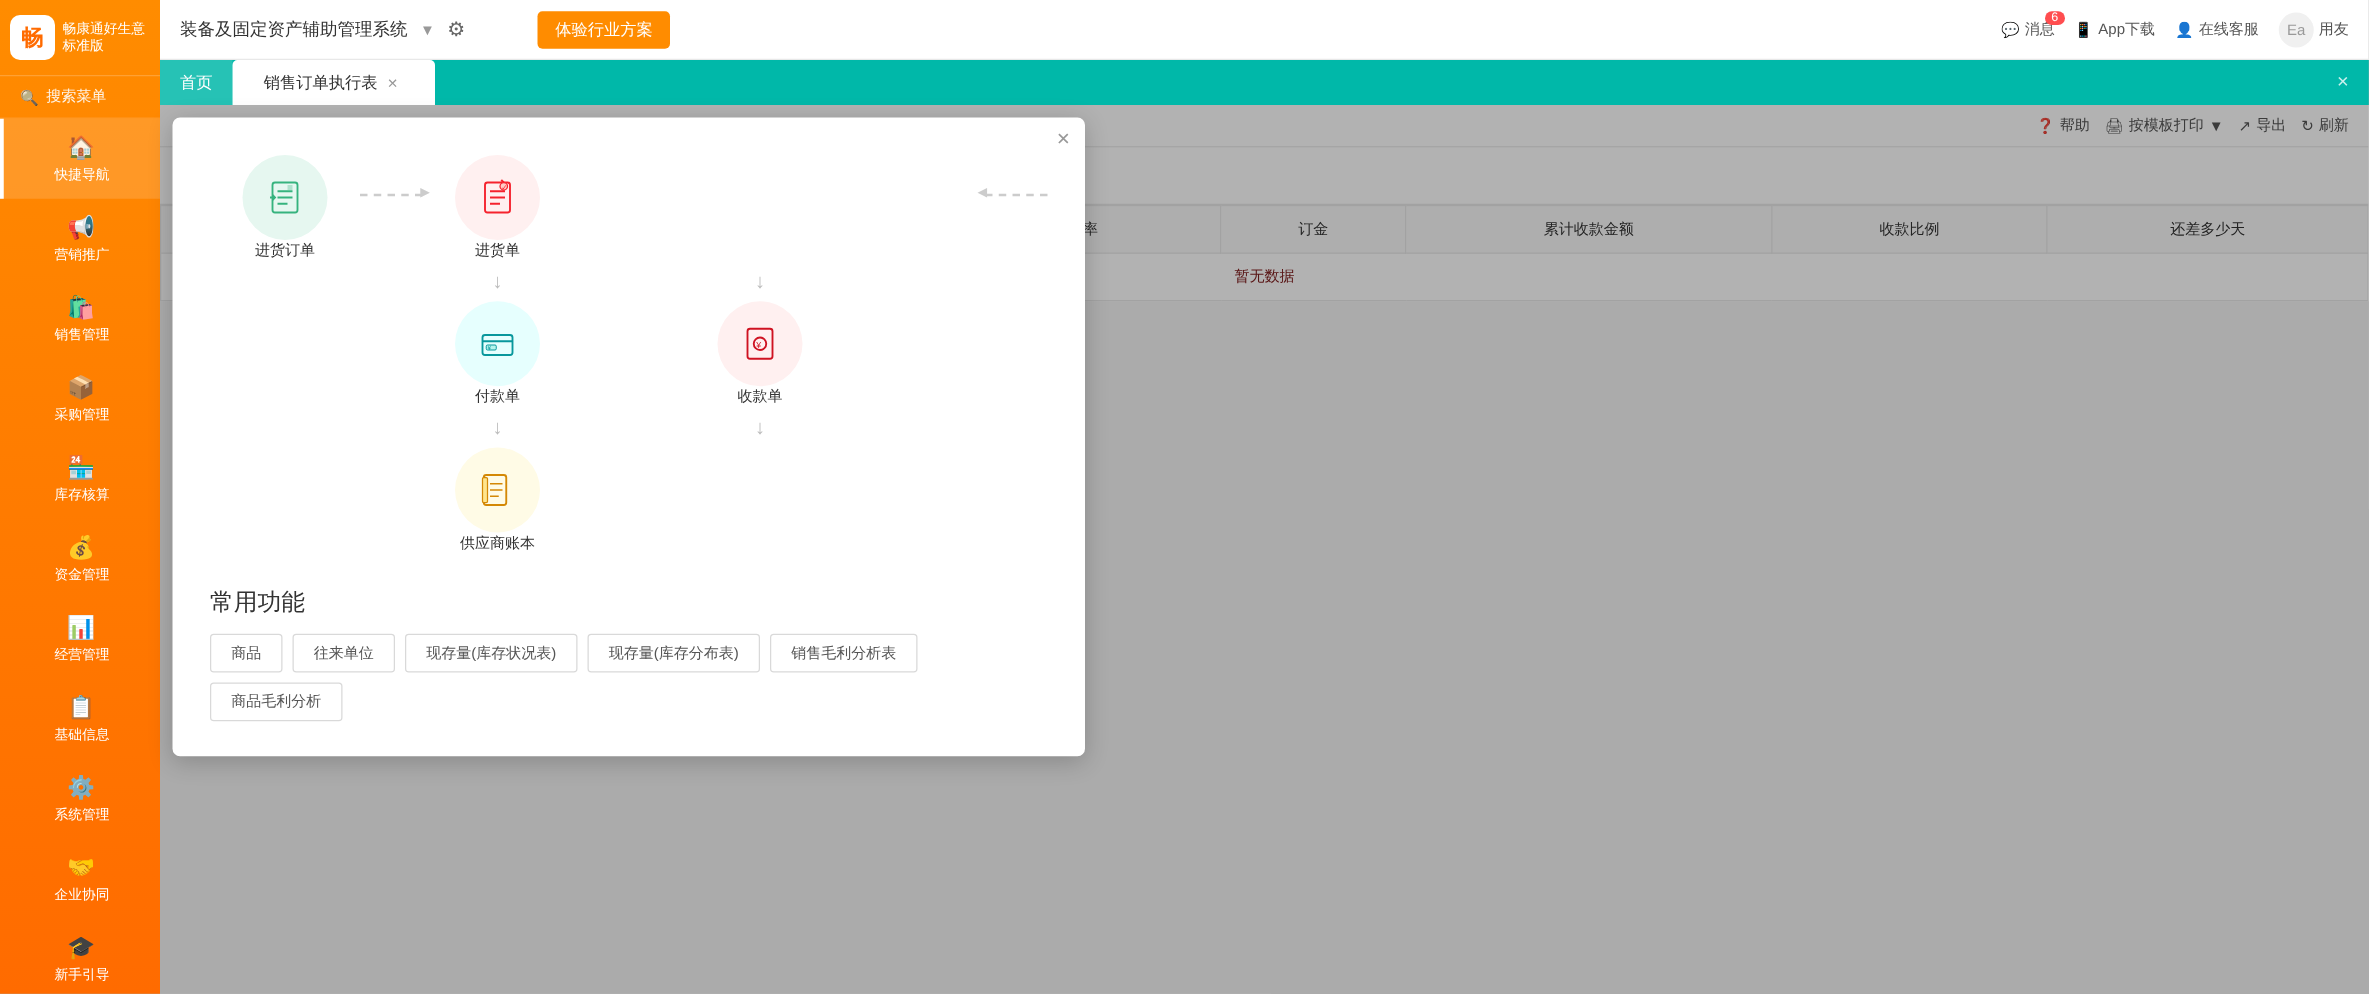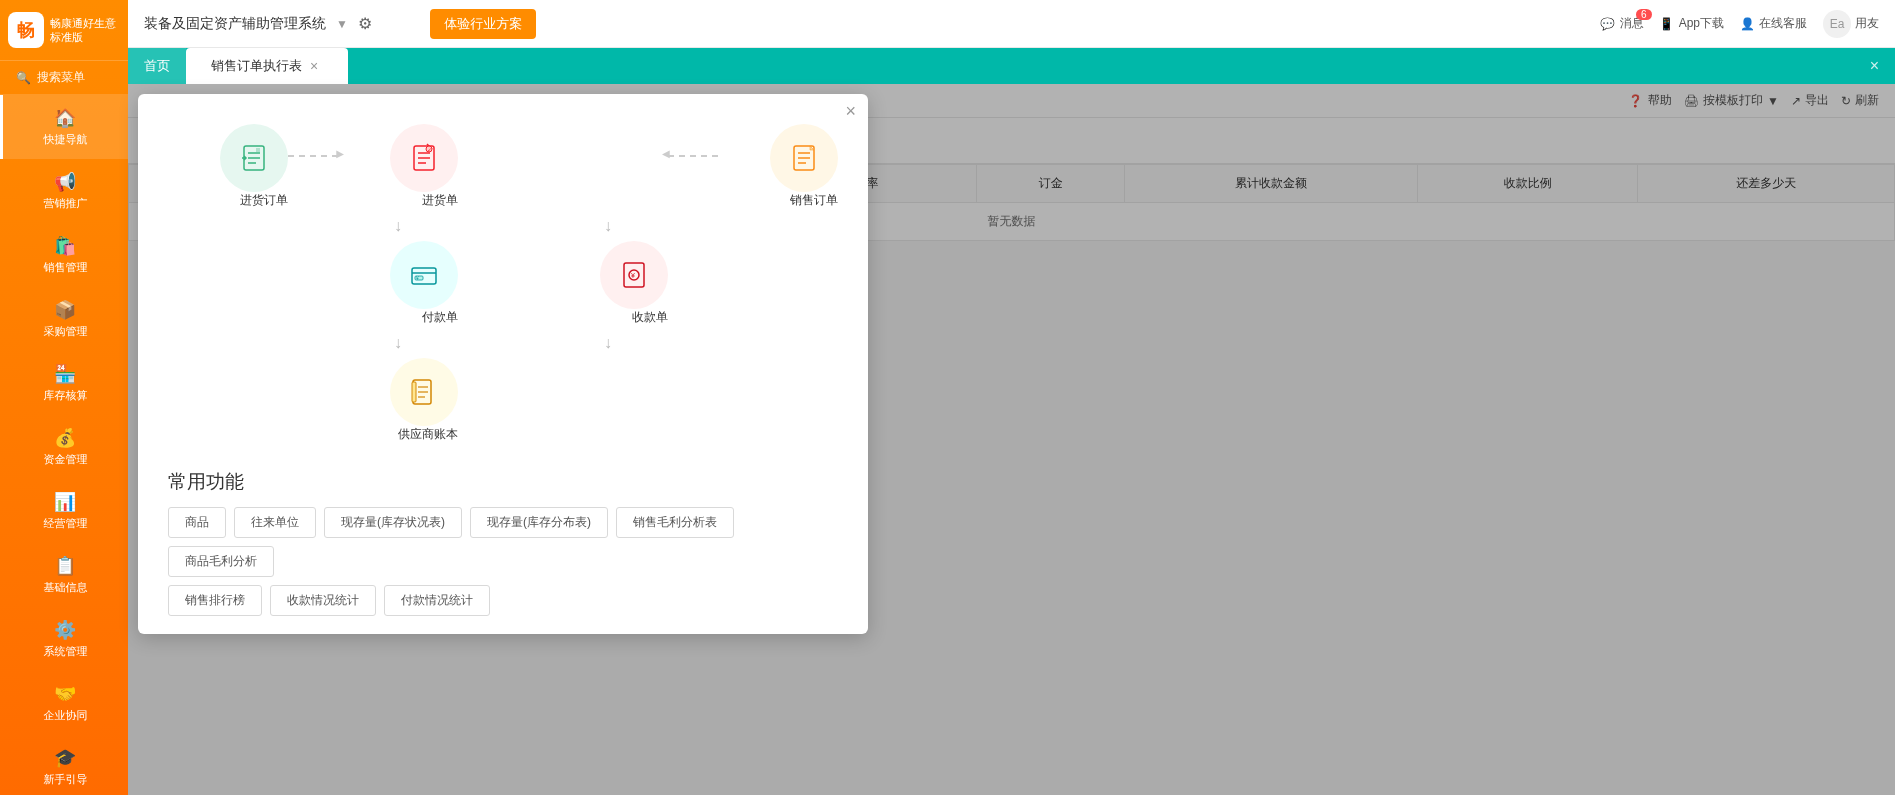--- a/index.html
+++ b/index.html
@@ -107,21 +107,21 @@
     .btn-more { color: #00b8a9; font-size: 12px; cursor: pointer; }
 
     
     .table-container { background: #fff; margin: 0; overflow: auto; }
     .table { width: 100%; border-collapse: collapse; }
     .table th {
       background: #fafafa; border: 1px solid #e8e8e8; padding: 10px 12px;
       font-size: 12px; color: #333; font-weight: 500; white-space: nowrap;
     }
     .table td { border: 1px solid #e8e8e8; padding: 10px 12px; font-size: 12px; }
-    .no-data { text-align: center; padding: 60px; color: #737373; font-size: 13px; margin-left: 33px; }
+    .no-data { text-align: center; padding: 60px; color: #7f1d1d; font-size: 13px; margin-left: 33px; }
 
     
     .modal-overlay {
       position: fixed; left: 128px; top: 84px; right: 0; bottom: 0;
       background: rgba(0,0,0,0.3); z-index: 200; display: flex; align-items: flex-start; justify-content: flex-start;
     }
     .modal {
       background: #fff; border-radius: 6px; margin: 10px 0 0 10px;
       width: 730px; min-height: 460px; max-height: 540px;
       box-shadow: 0 4px 20px rgba(0,0,0,0.2); overflow: hidden; position: relative;
@@ -140,21 +140,21 @@
     }
     .flow-circle.green { background: #e6f7f0; color: #36b37e; }
     .flow-circle.pink { background: #fff0f0; color: #f5222d; }
     .flow-circle.purple { background: #f3f0ff; color: #7b5ea7; }
     .flow-circle.orange { background: #fff7e6; color: #fa8c16; }
     .flow-circle.teal { background: #e6fffe; color: #08979c; }
     .flow-circle.red { background: #fff0f0; color: #cf1322; }
     .flow-circle.yellow { background: #fffbe6; color: #d48806; }
     .flow-circle.lightblue { background: #e6f7ff; color: #096dd9; }
     .flow-label { font-size: 12px; color: #333; text-align: center; }
-    .flow-col { display: flex; flex-direction: column; align-items: flex-end; }
+    .flow-col { display: flex; flex-direction: column; align-items: center; }
 
     
     .func-section { padding: 0 30px 20px 30px; }
     .func-title { font-size: 19px; color: #333; margin-bottom: 12px; font-weight: 500; }
     .func-buttons { display: flex; flex-wrap: wrap; gap: 8px; margin-bottom: 8px; }
     .func-btn {
       border: 1px solid #d9d9d9; background: #fff; color: #555;
       padding: 6px 16px; border-radius: 3px; font-size: 12px; cursor: pointer;
     }
     .tabbar-right-close { position: absolute; right: 16px; top: 50%; transform: translateY(-50%); color: rgba(255,255,255,0.8); font-size: 16px; cursor: pointer; }
@@ -371,32 +371,20 @@
 
         <div style="flex:1;"></div>
 
 
         <div style="display:flex;align-items:center;padding-bottom:22px;">
           <div style="width:50px;border-top:2px dashed #ccc;position:relative;">
             <span style="position:absolute;left:-6px;top:-9px;color:#ccc;font-size:10px;">◀</span>
           </div>
         </div>
 
-        <div class="flow-col" style="width:120px;">
-          <div class="flow-circle orange">
-            <svg width="32" height="32" viewBox="0 0 32 32" fill="none" xmlns="http://www.w3.org/2000/svg">
-              <rect x="6" y="4" width="20" height="24" rx="2" stroke="#fa8c16" stroke-width="1.5" fill="none"></rect>
-              <line x1="10" y1="11" x2="22" y2="11" stroke="#fa8c16" stroke-width="1.5"></line>
-              <line x1="10" y1="16" x2="22" y2="16" stroke="#fa8c16" stroke-width="1.5"></line>
-              <line x1="10" y1="21" x2="18" y2="21" stroke="#fa8c16" stroke-width="1.5"></line>
-              <path d="M22 4 L26 8 L22 8 Z" fill="#ffd591" stroke="#fa8c16" stroke-width="0.5"></path>
-            </svg>
-          </div>
-          <span class="flow-label">销售订单</span>
-        </div>
       </div>
 
       <div style="display:flex; justify-content:flex-start; padding:0; margin-bottom:6px;">
         <div style="width:120px;"></div>
         <div style="width:50px;"></div>
         <div style="width:120px; text-align:center; color:#bbb; font-size:16px;">↓</div>
         <div style="flex:1;"></div>
         <div style="width:120px; text-align:center; color:#bbb; font-size:16px;">↓</div>
         <div style="width:50px;"></div>
         <div style="width:120px;"></div>
@@ -473,21 +461,16 @@
     <div class="func-section">
       <div class="func-title">常用功能</div>
       <div class="func-buttons">
         <button class="func-btn">商品</button>
         <button class="func-btn">往来单位</button>
         <button class="func-btn">现存量(库存状况表)</button>
         <button class="func-btn">现存量(库存分布表)</button>
         <button class="func-btn">销售毛利分析表</button>
         <button class="func-btn">商品毛利分析</button>
       </div>
-      <div class="func-buttons">
-        <button class="func-btn">销售排行榜</button>
-        <button class="func-btn">收款情况统计</button>
-        <button class="func-btn">付款情况统计</button>
-      </div>
     </div>
 
   </div>
 </div>
 
 </body></html>

